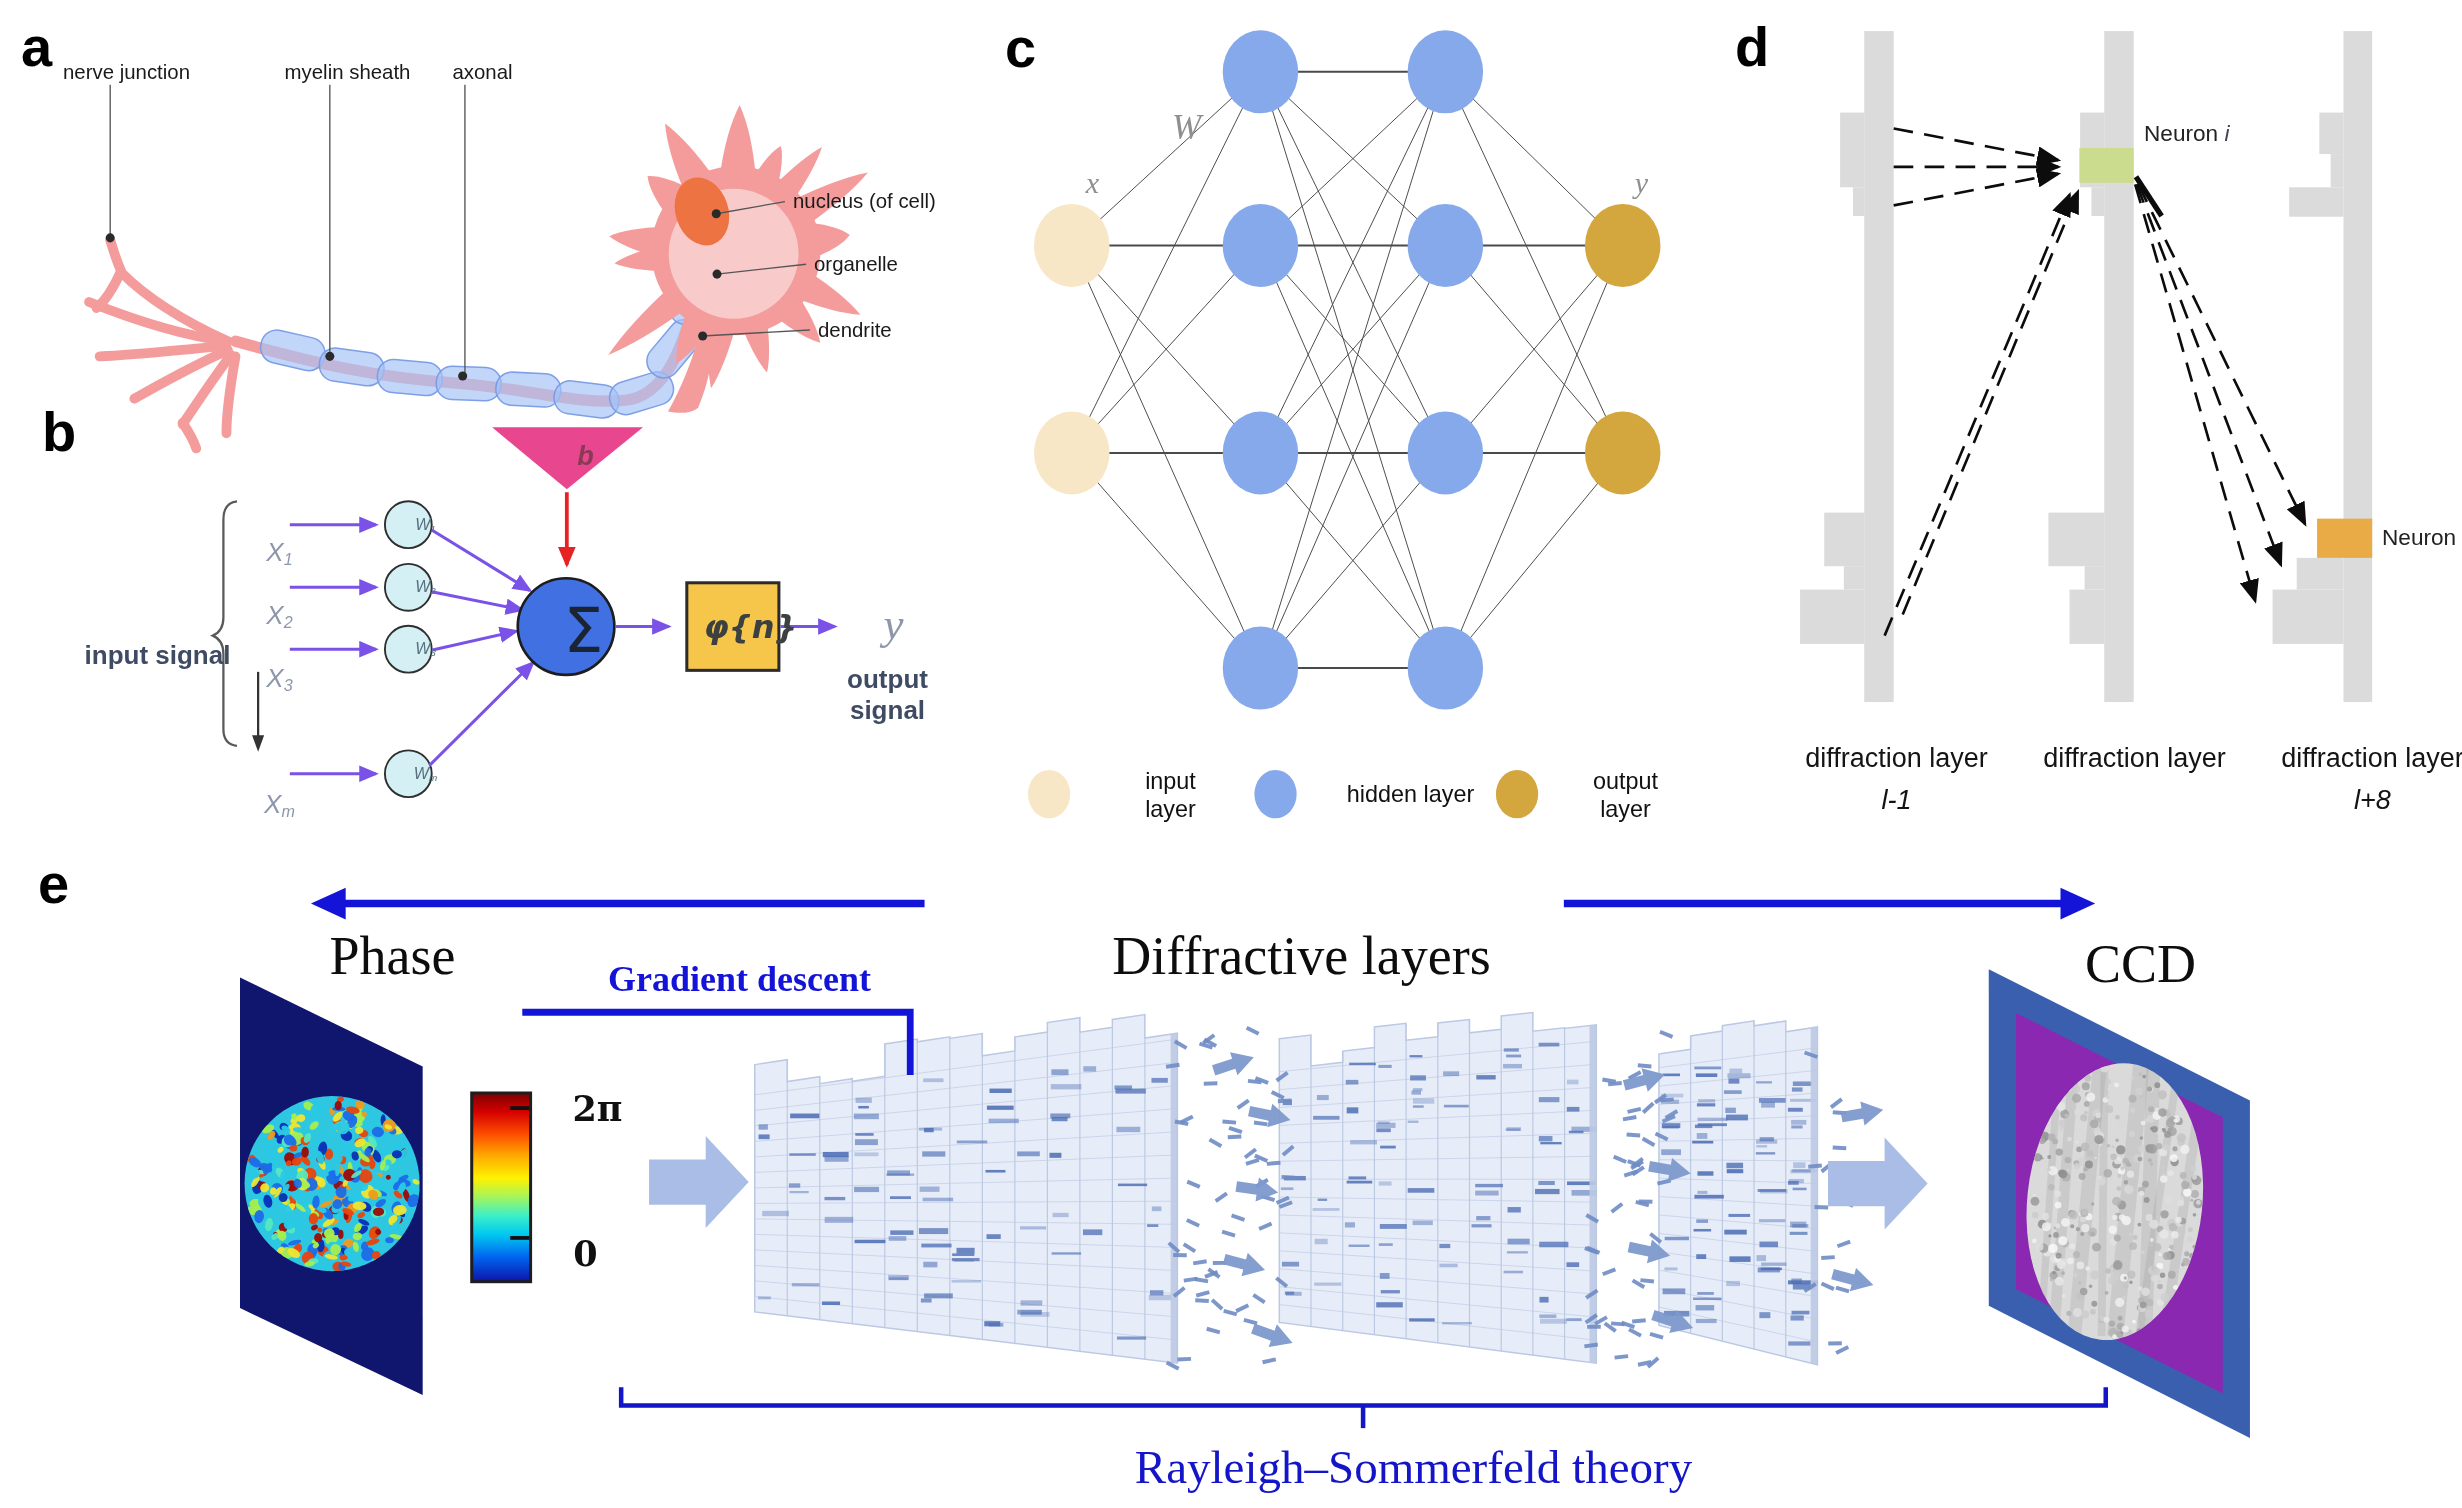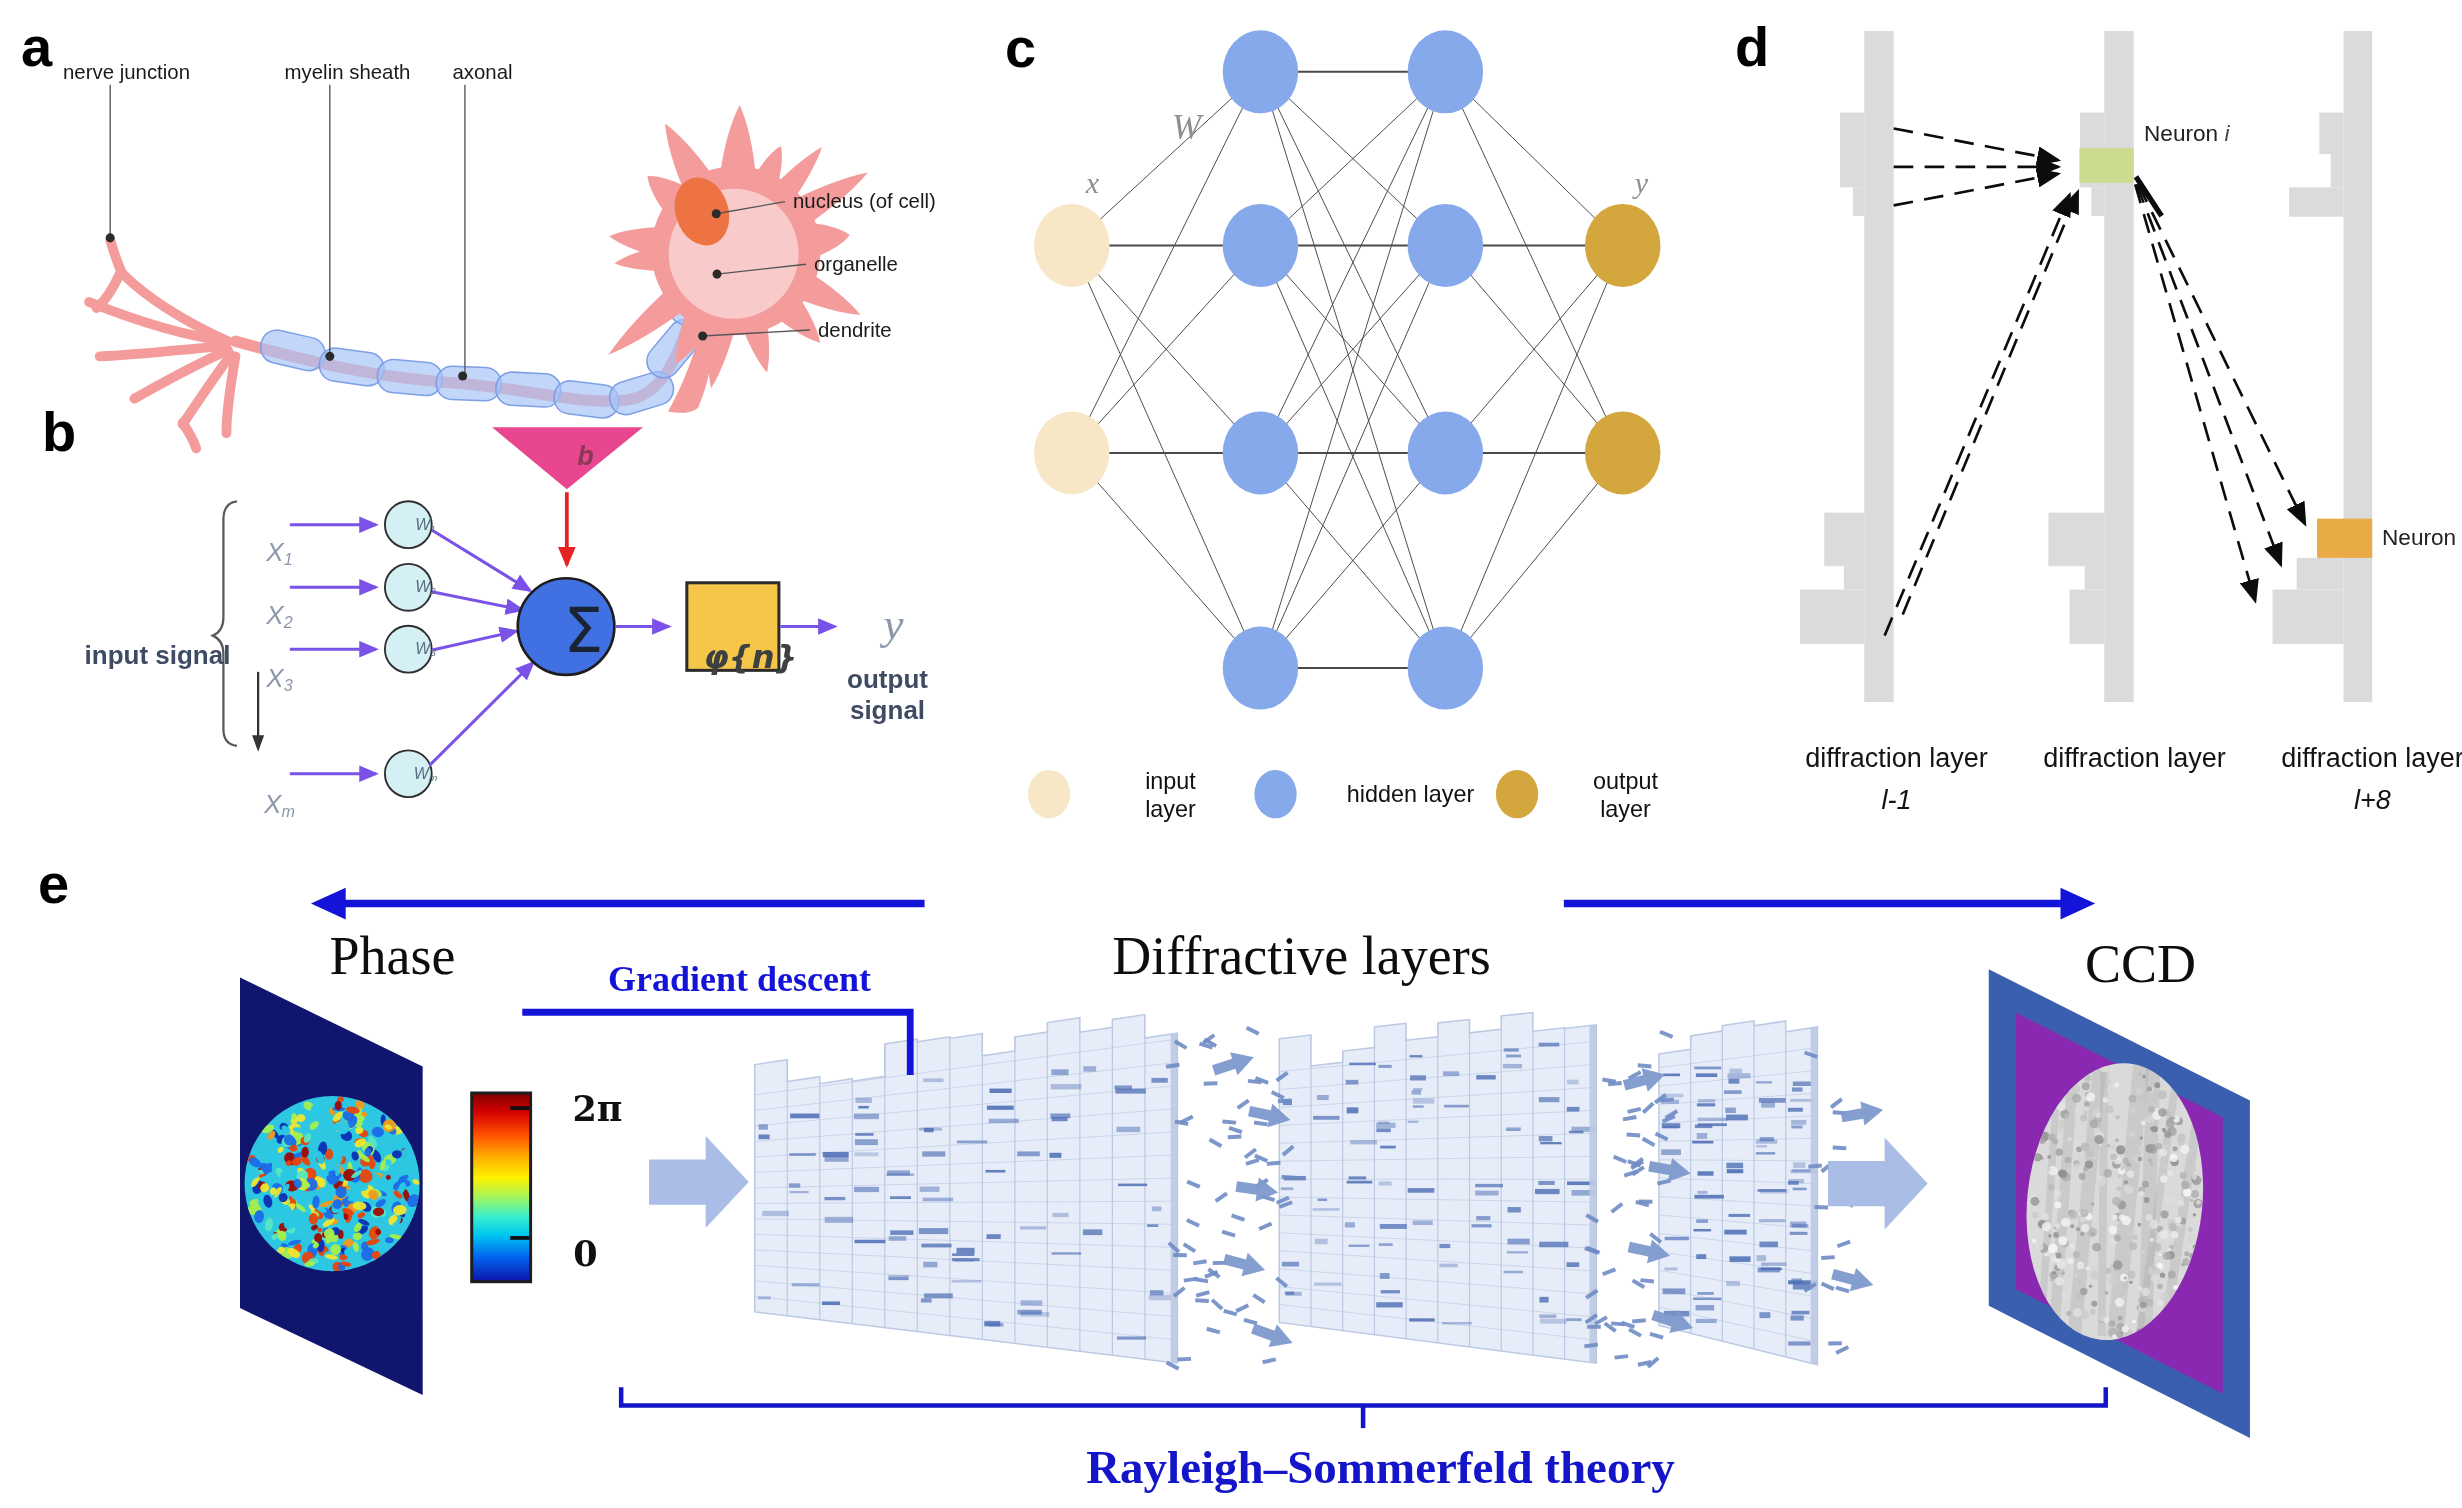--- a/index.html
+++ b/index.html
@@ -21,21 +21,21 @@
   .cvar{font:italic 35px "Liberation Serif",serif;color:#8f8f8f;}
   .legend31{font:23.4px "Liberation Sans",sans-serif;color:#111;}
   .d-label{font:27px "Liberation Sans",sans-serif;color:#141414;}
   .d-sub{font:italic 27px "Liberation Sans",sans-serif;color:#141414;}
   .neuron-lbl{font:22.6px "Liberation Sans",sans-serif;color:#222;}
   .neuron-lbl i{font-style:italic;color:#445;}
   .e-serif{font-family:"Liberation Serif","DejaVu Serif",serif;}
   .e-title{font-weight:700;font-size:62px;color:#1414d8;}
   .e-black{font-size:54px;color:#0d0d0d;}
   .e-grad{font-weight:700;font-size:36px;color:#1414d8;}
-  .e-theory{font-weight:700;font-size:47px;color:#1414c8;}
+  .e-theory{font-weight:400;font-size:47px;color:#1414c8;margin-left:33px;}
   .cb-lbl{font:700 35px "DejaVu Serif","Liberation Serif",serif;color:#101010;}
 </style>
 </head>
 <body>
 
 <div id="canvas">
 
 <svg id="art" width="2462" height="1509" viewBox="0 0 3262 1999">
   <defs>
     <marker id="mP" markerUnits="userSpaceOnUse" markerWidth="26" markerHeight="22" refX="22" refY="11" orient="auto">
@@ -1403,21 +1403,21 @@
 <div class="t xvar" style="left:262px;top:519px"><span>X</span><span class="sub">1</span></div>
 <div class="t xvar" style="left:262px;top:582px"><span>X</span><span class="sub">2</span></div>
 <div class="t xvar" style="left:262px;top:645px"><span>X</span><span class="sub">3</span></div>
 <div class="t xvar" style="left:262px;top:771px"><span>X</span><span class="sub">m</span></div>
 <div class="t wvar" style="left:408px;top:525px"><span>W</span><span class="sub">1</span></div>
 <div class="t wvar" style="left:408px;top:587px"><span>W</span><span class="sub">2</span></div>
 <div class="t wvar" style="left:408px;top:649px"><span>W</span><span class="sub">3</span></div>
 <div class="t wvar" style="left:408px;top:774px"><span>W</span><span class="sub">m</span></div>
 <div class="t bias" style="left:568px;top:456px">b</div>
 <div class="t sigma" style="left:566px;top:630px">Σ</div>
-<div class="t phi" style="left:733px;top:657px">φ{n}</div>
+<div class="t phi" style="left:733px;top:627px">φ{n}</div>
 <div class="t yvar" style="left:876px;top:624px">y</div>
 <div class="t b-io" style="left:870px;top:679px">output</div>
 <div class="t b-io" style="left:870px;top:710px">signal</div>
 
 <div class="t cvar" style="left:1169px;top:128px">W</div>
 <div class="t cvar" style="left:1075px;top:183px;font-size:30px">x</div>
 <div class="t cvar" style="left:1624px;top:183px;font-size:30px">y</div>
 <div class="t legend31" style="left:1153px;top:781px">input</div>
 <div class="t legend31" style="left:1153px;top:809px">layer</div>
 <div class="t legend31" style="left:1393px;top:794px">hidden layer</div>

